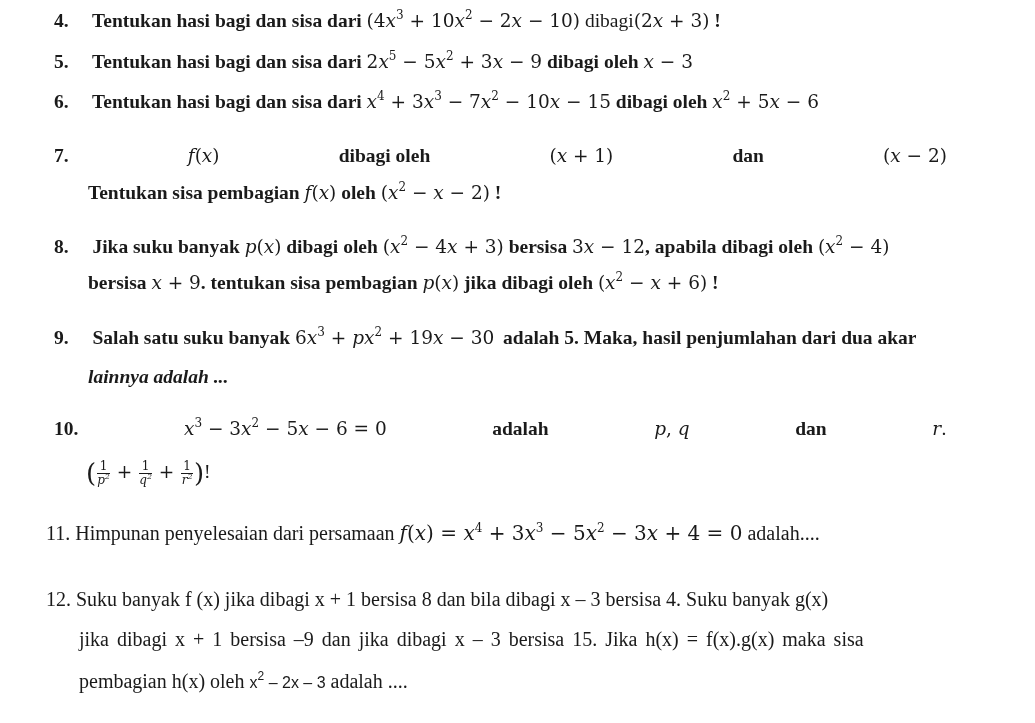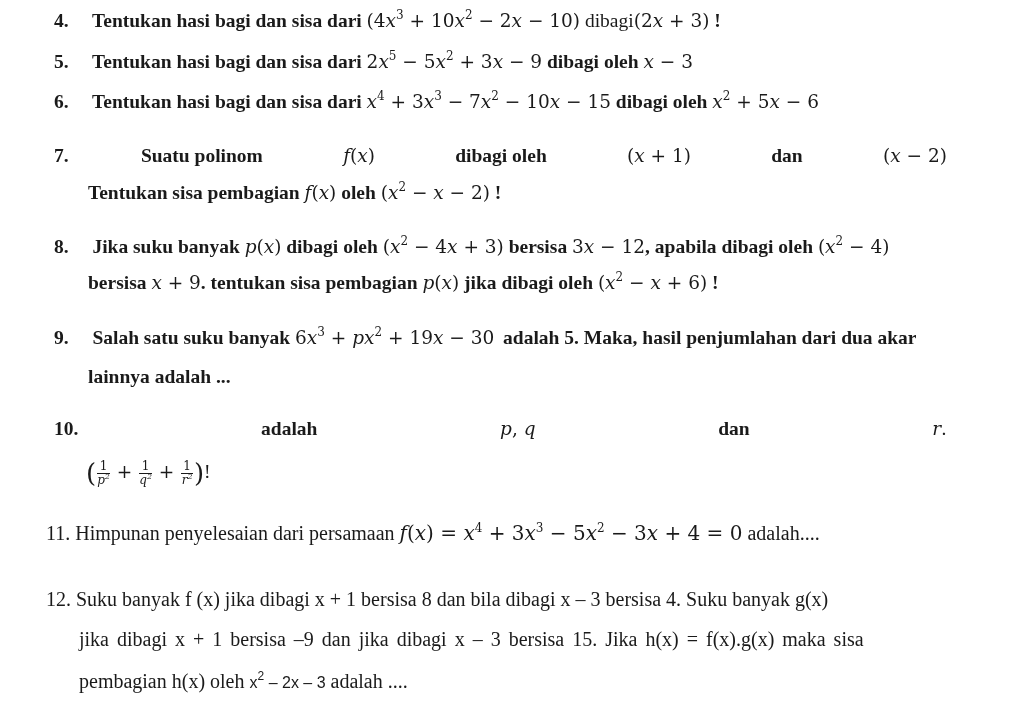--- a/index.html
+++ b/index.html
@@ -48,21 +48,20 @@
   <span>6.</span>
   <span style="display:inline-block; width:14px;"></span>
   <span>Tentukan hasi bagi dan sisa dari</span>
   <span class="math"><span class="mi">x</span><sup>4</sup> + 3<span class="mi">x</span><sup>3</sup> − 7<span class="mi">x</span><sup>2</sup> − 10<span class="mi">x</span> − 15</span>
   <span>dibagi oleh</span>
   <span class="math"><span class="mi">x</span><sup>2</sup> + 5<span class="mi">x</span> − 6</span>
 </div>
 
 <div class="line bold just" style="left:54px; top:143px; width:893px;">
   <span>7.</span>
-  <span style="margin-left:-8px;">Suatu polinom</span>
   <span class="math"><span class="mi">f</span>(<span class="mi">x</span>)</span>
   <span>dibagi oleh</span>
   <span class="math">(<span class="mi">x</span> + 1)</span>
   <span>dan</span>
   <span class="math">(<span class="mi">x</span> − 2)</span>
 </div>
 <div class="line bold" style="left:88px; top:180px;">
   <span>Tentukan sisa pembagian</span>
   <span class="math"><span class="mi">f</span>(<span class="mi">x</span>)</span>
   <span>oleh</span>
@@ -90,26 +89,27 @@
   <span>!</span>
 </div>
 
 <div class="line bold" style="left:54px; top:325px;">
   <span>9.</span>
   <span style="display:inline-block; width:14px;"></span>
   <span>Salah satu suku banyak</span>
   <span class="math">6<span class="mi">x</span><sup>3</sup> + <span class="mi">px</span><sup>2</sup> + 19<span class="mi">x</span> − 30</span>
   <span style="margin-left:4px;">adalah 5. Maka, hasil penjumlahan dari dua akar</span>
 </div>
-<div class="line bold" style="left:88px; top:364px;">
+<div class="line bold" style="left:88px; top:364px;font-style:italic;">
   <span>lainnya adalah ...</span>
 </div>
 
 <div class="line bold just" style="left:54px; top:416px; width:893px;align-items:flex-end;">
   <span>10.</span>
+  <span class="math"><span class="mi">x</span><sup>3</sup> − 3<span class="mi">x</span><sup>2</sup> − 5<span class="mi">x</span> − 6 = 0</span>
   <span>adalah</span>
   <span class="math"><span class="mi">p</span>, <span class="mi">q</span></span>
   <span>dan</span>
   <span class="math"><span class="mi">r</span>.</span>
 </div>
 <div class="line bold" style="left:86px; top:454px; line-height:36px;">
   <span class="math">
     <span class="paren">(</span><span class="frac"><span class="n">1</span><span class="d">p<sup>2</sup></span></span> + <span class="frac"><span class="n">1</span><span class="d">q<sup>2</sup></span></span> + <span class="frac"><span class="n">1</span><span class="d">r<sup>2</sup></span></span><span class="paren">)</span></span><span style="font-weight:normal;">!</span>
 </div>
 

